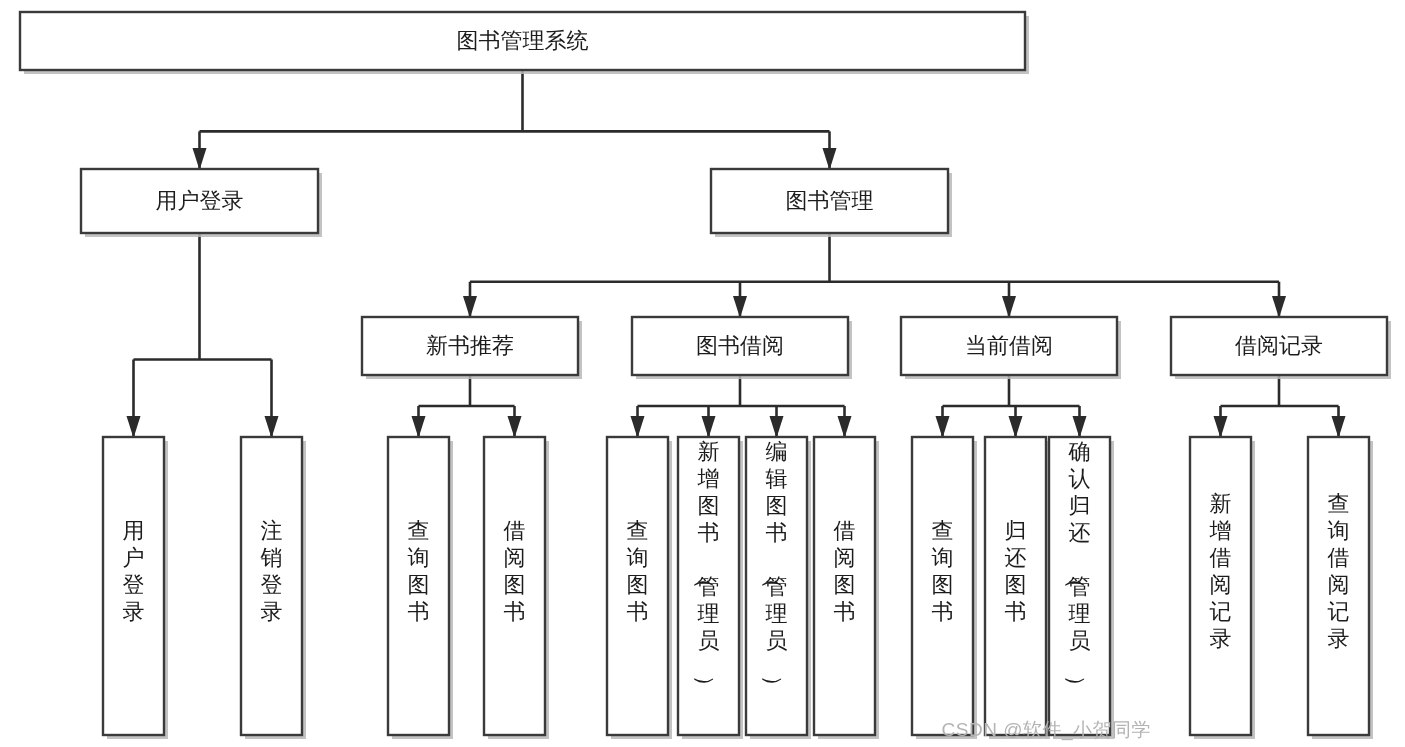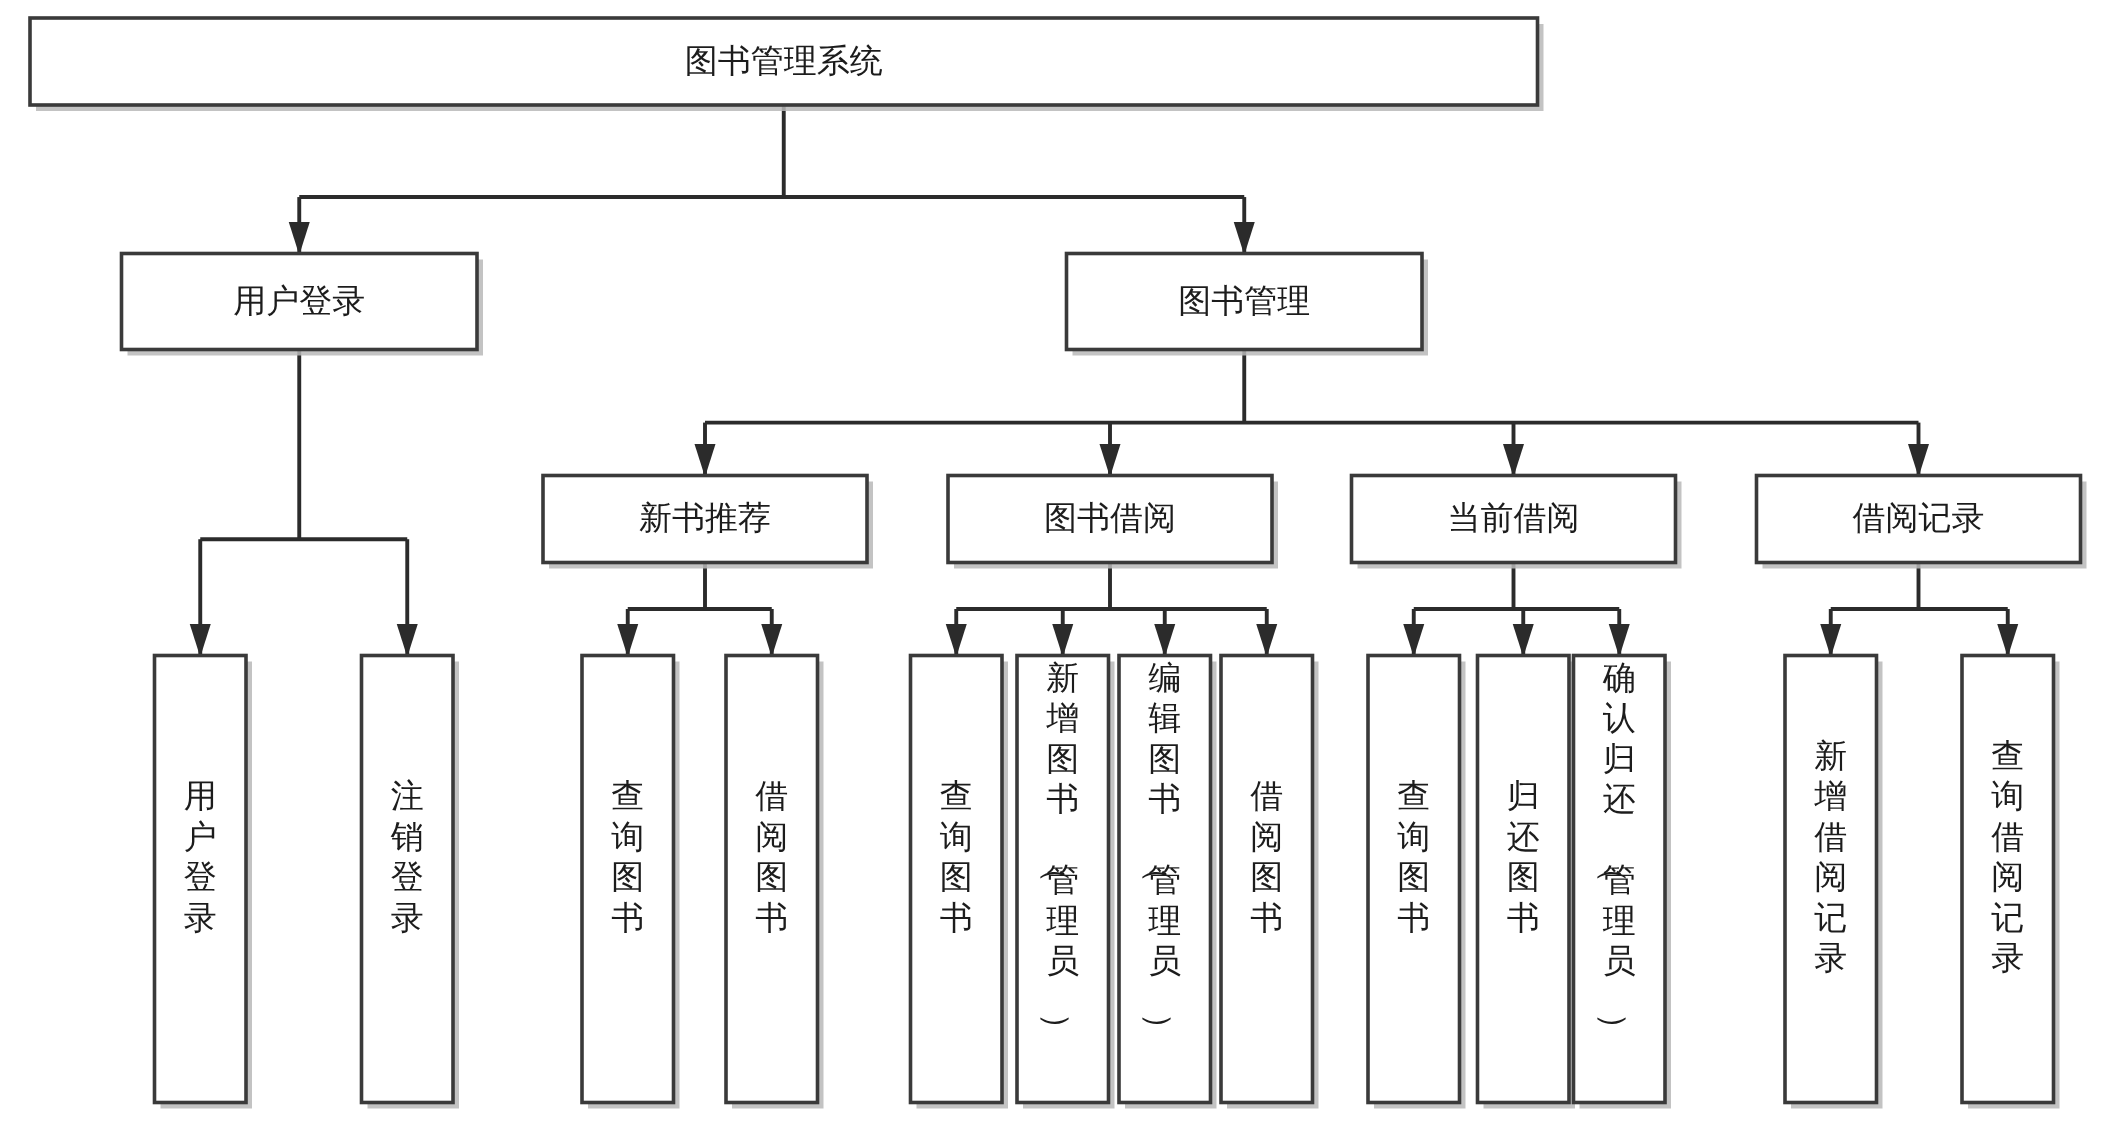--- a/index.html
+++ b/index.html
@@ -230,14 +230,15 @@
           <text x="1220.5" y="511" class="node-label-v"><tspan x="1220.5" dy="0">新</tspan><tspan x="1220.5" dy="27">增</tspan><tspan x="1220.5" dy="27">借</tspan><tspan x="1220.5" dy="27">阅</tspan><tspan x="1220.5" dy="27">记</tspan><tspan x="1220.5" dy="27">录</tspan></text>
         </g>
         <g>
           <rect x="1312" y="441" width="61" height="298" class="node-shadow"></rect>
           <rect x="1308" y="437" width="61" height="298" class="node-box"></rect>
           <text x="1338.5" y="511" class="node-label-v"><tspan x="1338.5" dy="0">查</tspan><tspan x="1338.5" dy="27">询</tspan><tspan x="1338.5" dy="27">借</tspan><tspan x="1338.5" dy="27">阅</tspan><tspan x="1338.5" dy="27">记</tspan><tspan x="1338.5" dy="27">录</tspan></text>
         </g>
       </g>
   </svg>
 
+  <div class="watermark-text">CSDN @软件_小贺同学</div>
 
 </div>
 
 </body></html>

